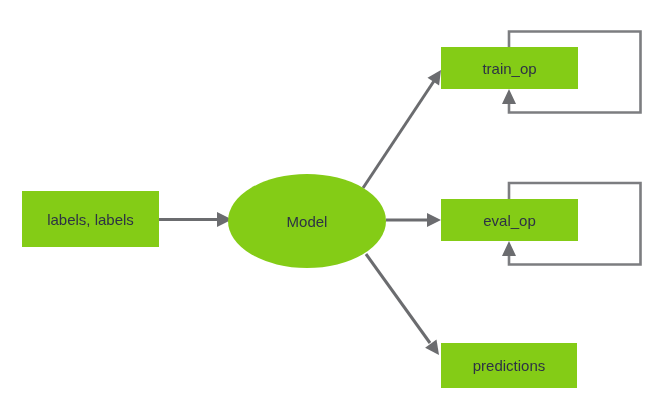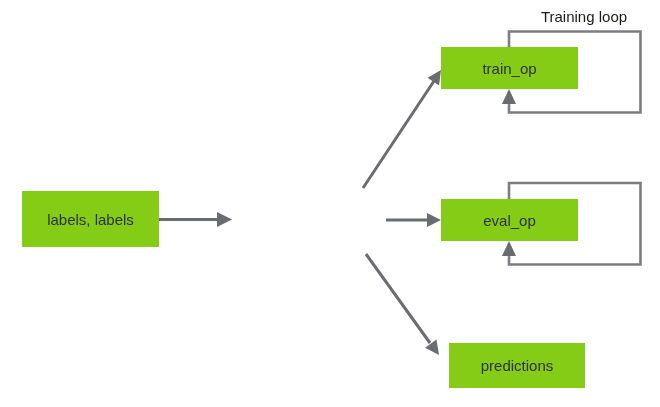--- a/index.html
+++ b/index.html
@@ -42,21 +42,21 @@
     color: #1a1a1a;
     font-size: 15px;
     line-height: 1;
     text-align: center;
     white-space: nowrap;
   }
   .node-inputs      { left: 22px;  top: 191px; width: 137px; height: 56px; }
   .node-model       { left: 228px; top: 174px; width: 158px; height: 94px; }
   .node-train-op    { left: 441px; top: 47px;  width: 137px; height: 42px; }
   .node-eval-op     { left: 441px; top: 199px; width: 137px; height: 42px; }
-  .node-predictions { left: 441px; top: 343px; width: 136px; height: 45px; margin-left: 8px; }
+  .node-predictions { left: 441px; top: 343px; width: 136px; height: 45px; }
   .label-training   { left: 519px; top: 9px;   width: 130px; }
   .label-evaluation { left: 515px; top: 161px; width: 130px; }
 </style>
 </head>
 <body>
 
 <div class="canvas">
 
   <svg class="connector-layer" width="660" height="407" viewBox="0 0 660 407">
 
@@ -88,29 +88,31 @@
     <g>
       <line x1="366" y1="254" x2="430" y2="343" stroke="#6b6c6f" stroke-width="3"></line>
       <polygon points="439,355 425.1,347.8 436.5,339.6" fill="#6b6c6f"></polygon>
     </g>
   </svg>
 
   <div class="node node-inputs">
     <span>labels, labels</span>
   </div>
 
+  <div class="node ellipse node-model">
+    <span>Model</span>
+  </div>
 
   <div class="node node-train-op">
     <span>train_op</span>
   </div>
 
   <div class="node node-eval-op">
     <span>eval_op</span>
   </div>
 
   <div class="node node-predictions">
     <span>predictions</span>
   </div>
 
-  <div class="loop-label label-training">Training loop</div>
 
 
 </div>
 
 </body></html>

